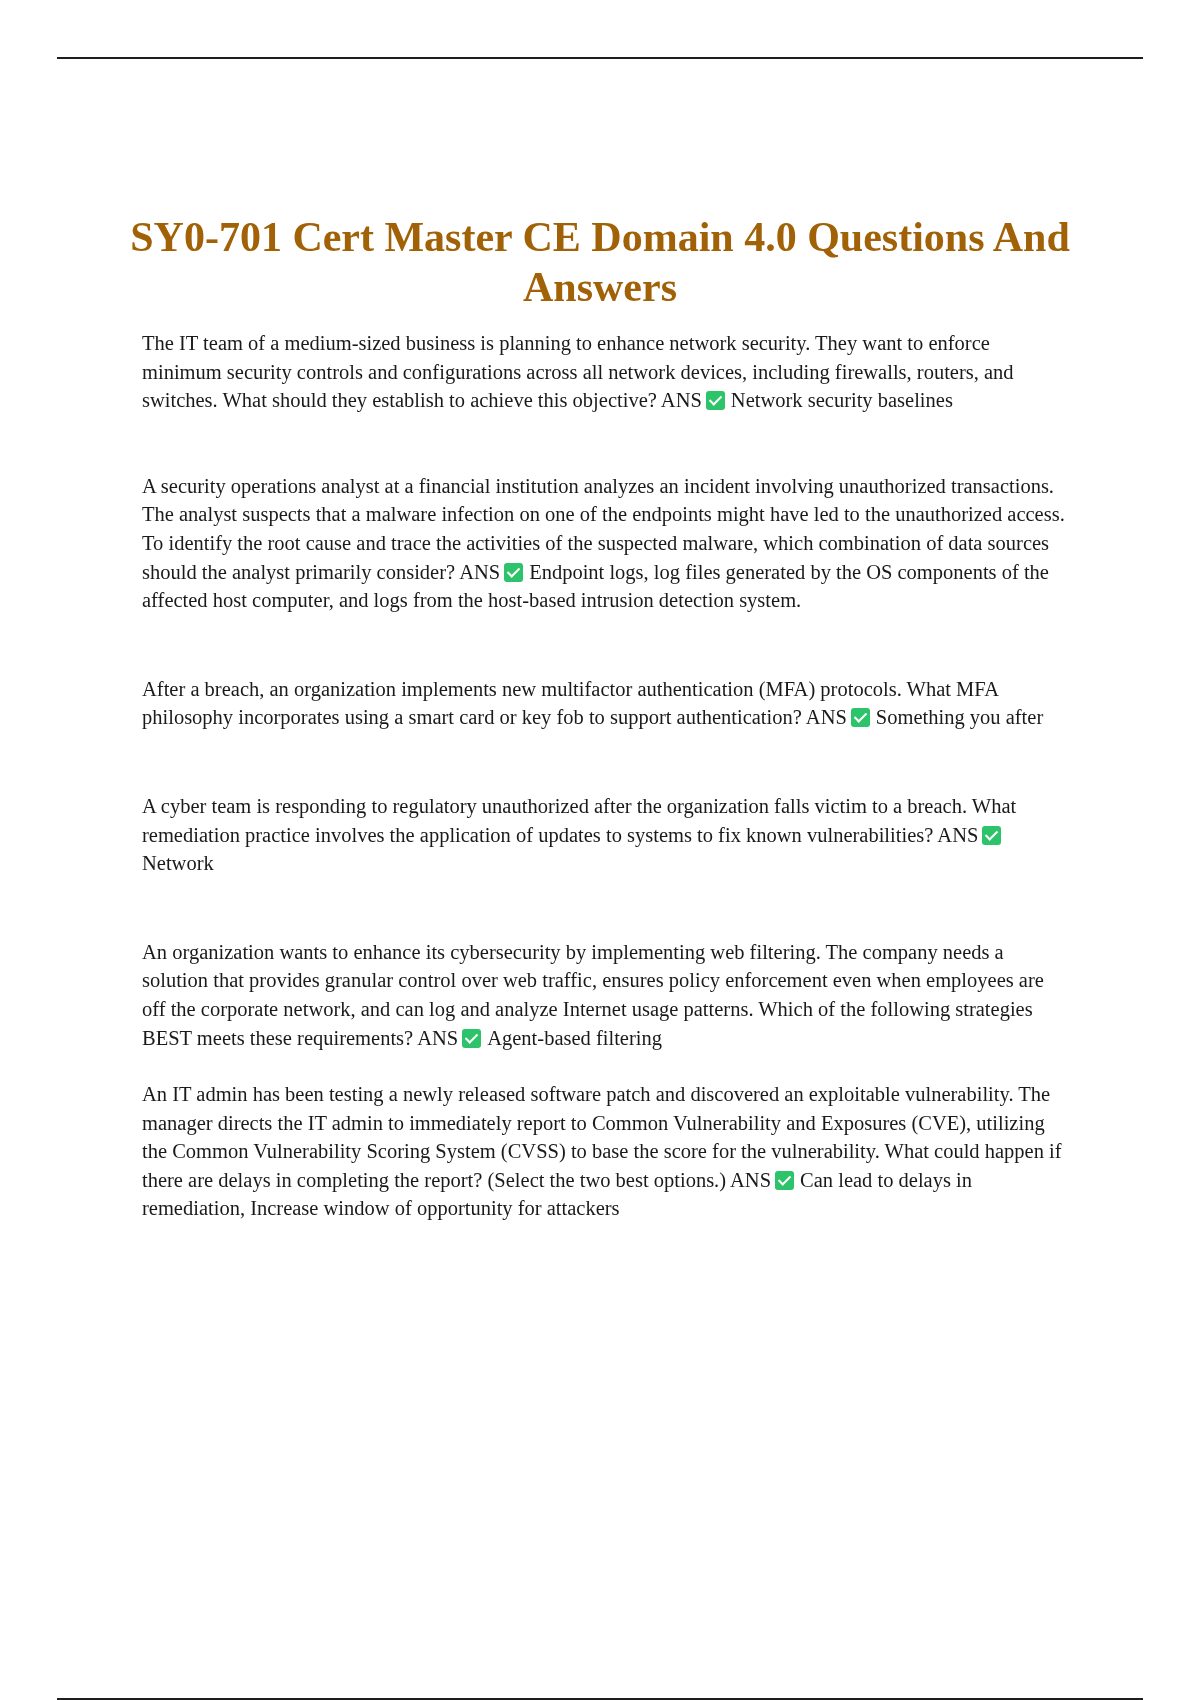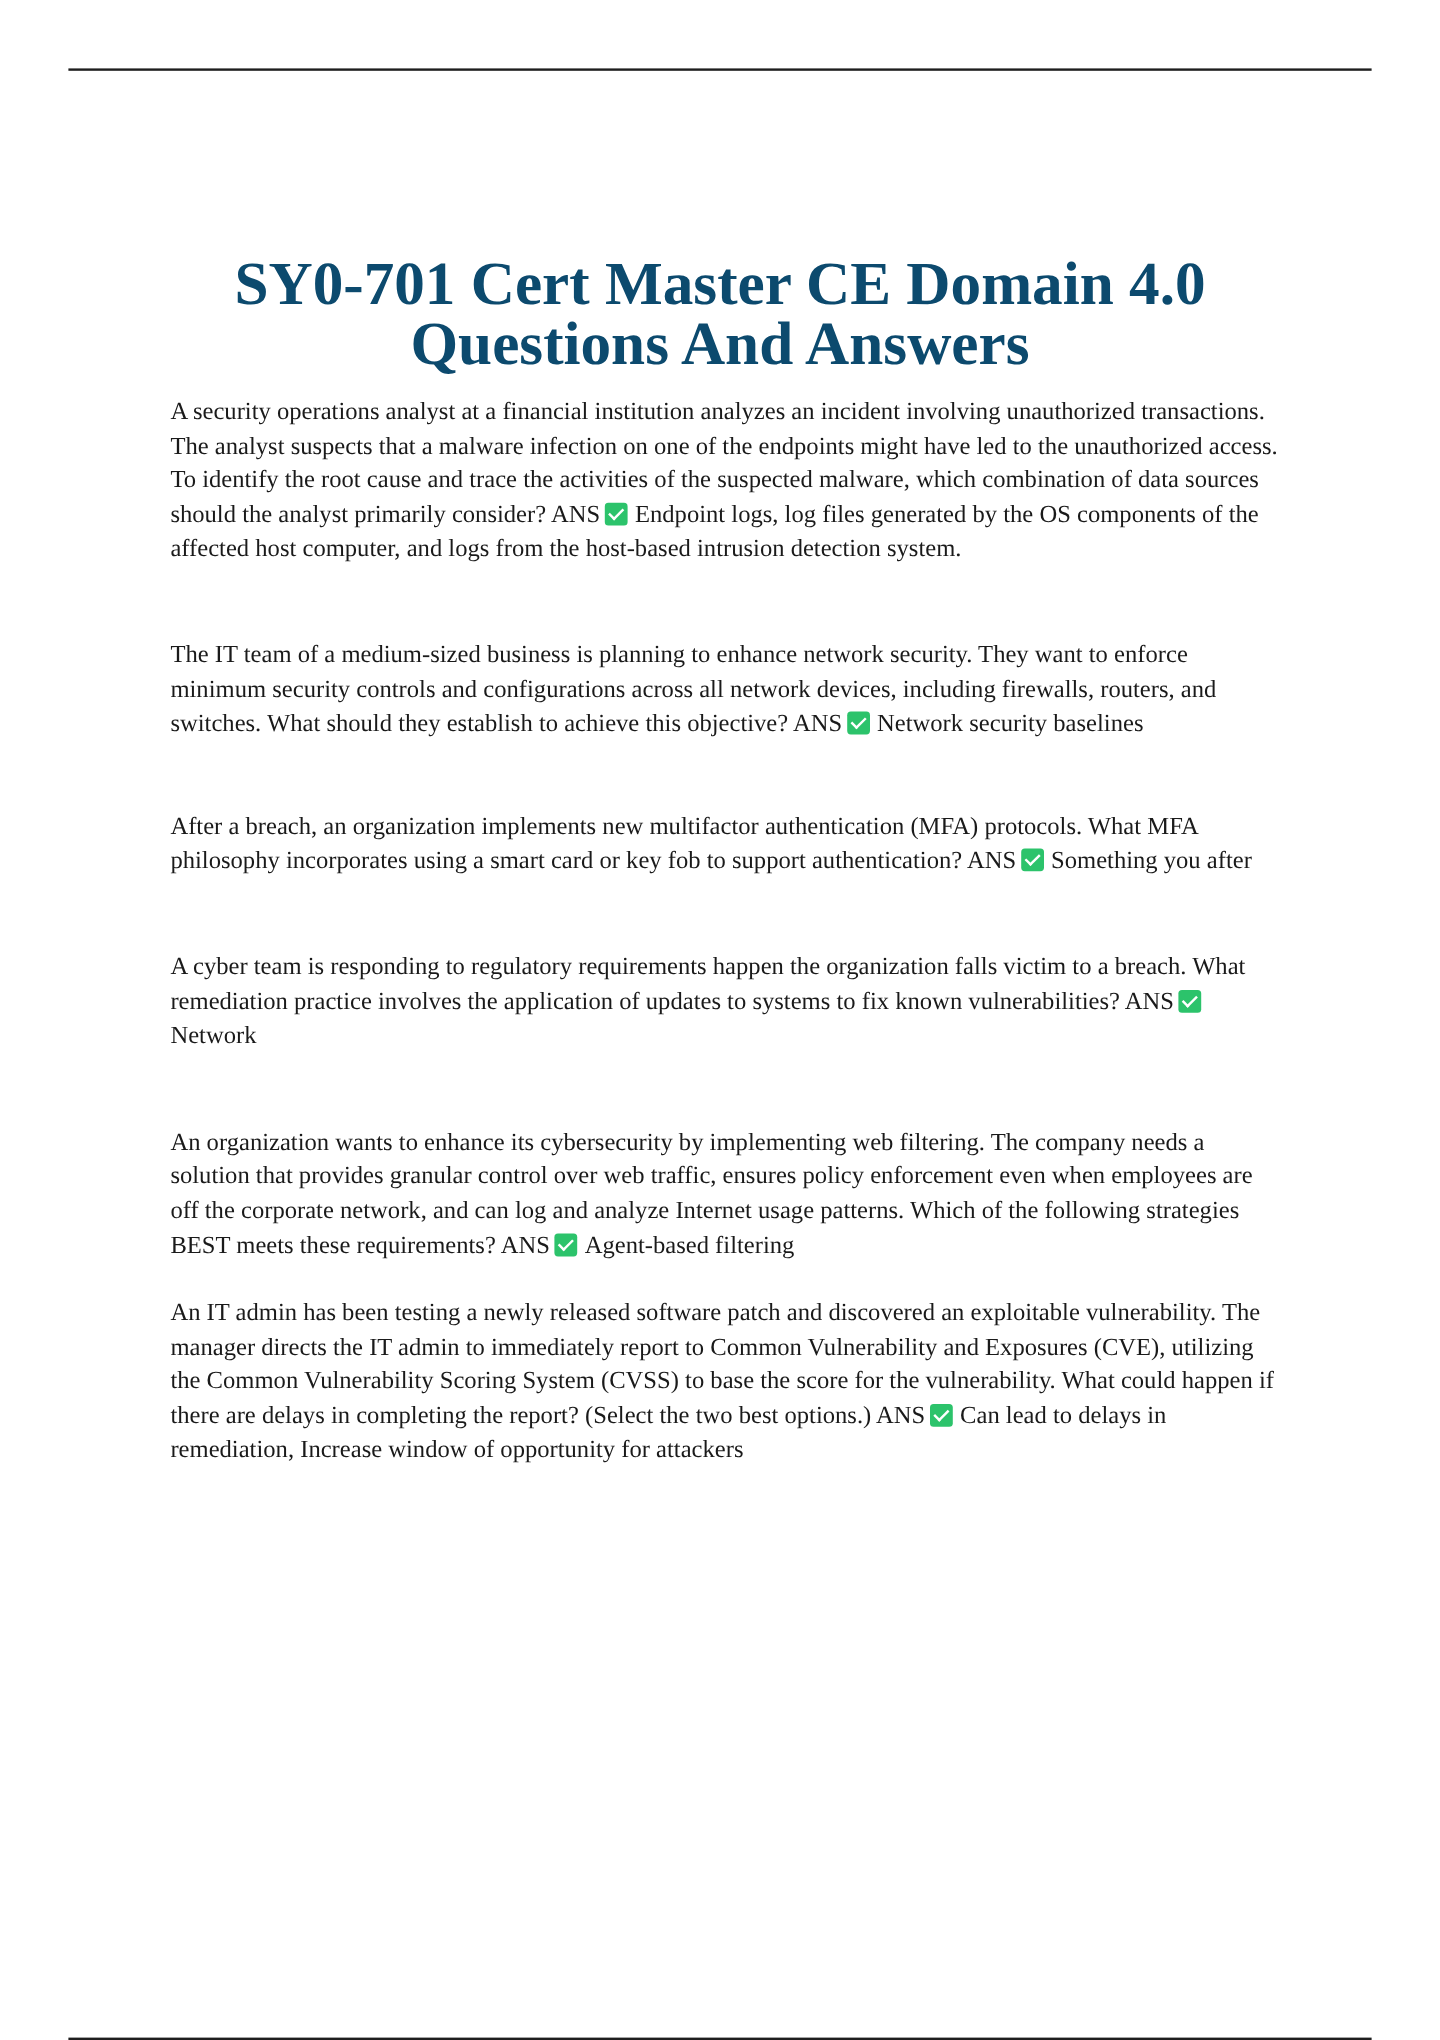--- a/index.html
+++ b/index.html
@@ -20,23 +20,23 @@
       background: #1e1e1e;
     }
     .rule.top { top: 57px; }
     .rule.bottom { top: 1698px; }
     .title {
       position: absolute;
       top: 212px;
       left: 100px;
       width: 1000px;
       text-align: center;
-      color: #0c4a6e;
+      color: #a16207;
       font-weight: bold;
-      font-size: 51px;
+      font-size: 42px;
       line-height: 50px;
       margin: 0;
     }
     .qa-list {
       position: absolute;
       left: 142px;
       top: 329px;
       width: 930px;
     }
     .qa {
@@ -67,34 +67,34 @@
     }
   </style>
 </head>
 <body>
 
 <div class="rule top"></div>
 
 <h1 class="title">SY0-701 Cert Master CE Domain 4.0 Questions And Answers</h1>
 
 <div class="qa-list">
+  <p class="qa" style="margin-bottom: 57px;">
+    <span>The IT team of a medium-sized business is planning to enhance network security. They want to enforce minimum security controls and configurations across all network devices, including firewalls, routers, and switches. What should they establish to achieve this objective?</span>
+    <span>ANS</span><span class="check"></span><span>Network security baselines</span>
+  </p>
   <p class="qa" style="margin-bottom: 60px;">
     <span>A security operations analyst at a financial institution analyzes an incident involving unauthorized transactions. The analyst suspects that a malware infection on one of the endpoints might have led to the unauthorized access. To identify the root cause and trace the activities of the suspected malware, which combination of data sources should the analyst primarily consider?</span>
     <span>ANS</span><span class="check"></span><span>Endpoint logs, log files generated by the OS components of the affected host computer, and logs from the host-based intrusion detection system.</span>
-  </p>
-  <p class="qa" style="margin-bottom: 57px;">
-    <span>The IT team of a medium-sized business is planning to enhance network security. They want to enforce minimum security controls and configurations across all network devices, including firewalls, routers, and switches. What should they establish to achieve this objective?</span>
-    <span>ANS</span><span class="check"></span><span>Network security baselines</span>
   </p>
   <p class="qa" style="margin-bottom: 60px;">
     <span>After a breach, an organization implements new multifactor authentication (MFA) protocols. What MFA philosophy incorporates using a smart card or key fob to support authentication?</span>
     <span>ANS</span><span class="check"></span><span>Something you after</span>
   </p>
   <p class="qa" style="margin-bottom: 60px;">
-    <span>A cyber team is responding to regulatory requirements happen the organization falls victim to a breach. What remediation practice involves the application of updates to systems to fix known vulnerabilities?</span>
+    <span>A cyber team is responding to regulatory unauthorized after the organization falls victim to a breach. What remediation practice involves the application of updates to systems to fix known vulnerabilities?</span>
     <span>ANS</span><span class="check"></span><span>Network</span>
   </p>
   <p class="qa" style="margin-bottom: 28px;">
     <span>An organization wants to enhance its cybersecurity by implementing web filtering. The company needs a solution that provides granular control over web traffic, ensures policy enforcement even when employees are off the corporate network, and can log and analyze Internet usage patterns. Which of the following strategies BEST meets these requirements?</span>
     <span>ANS</span><span class="check"></span><span>Agent-based filtering</span>
   </p>
   <p class="qa">
     <span>An IT admin has been testing a newly released software patch and discovered an exploitable vulnerability. The manager directs the IT admin to immediately report to Common Vulnerability and Exposures (CVE), utilizing the Common Vulnerability Scoring System (CVSS) to base the score for the vulnerability. What could happen if there are delays in completing the report? (Select the two best options.)</span>
     <span>ANS</span><span class="check"></span><span>Can lead to delays in remediation, Increase window of opportunity for attackers</span>
   </p>

